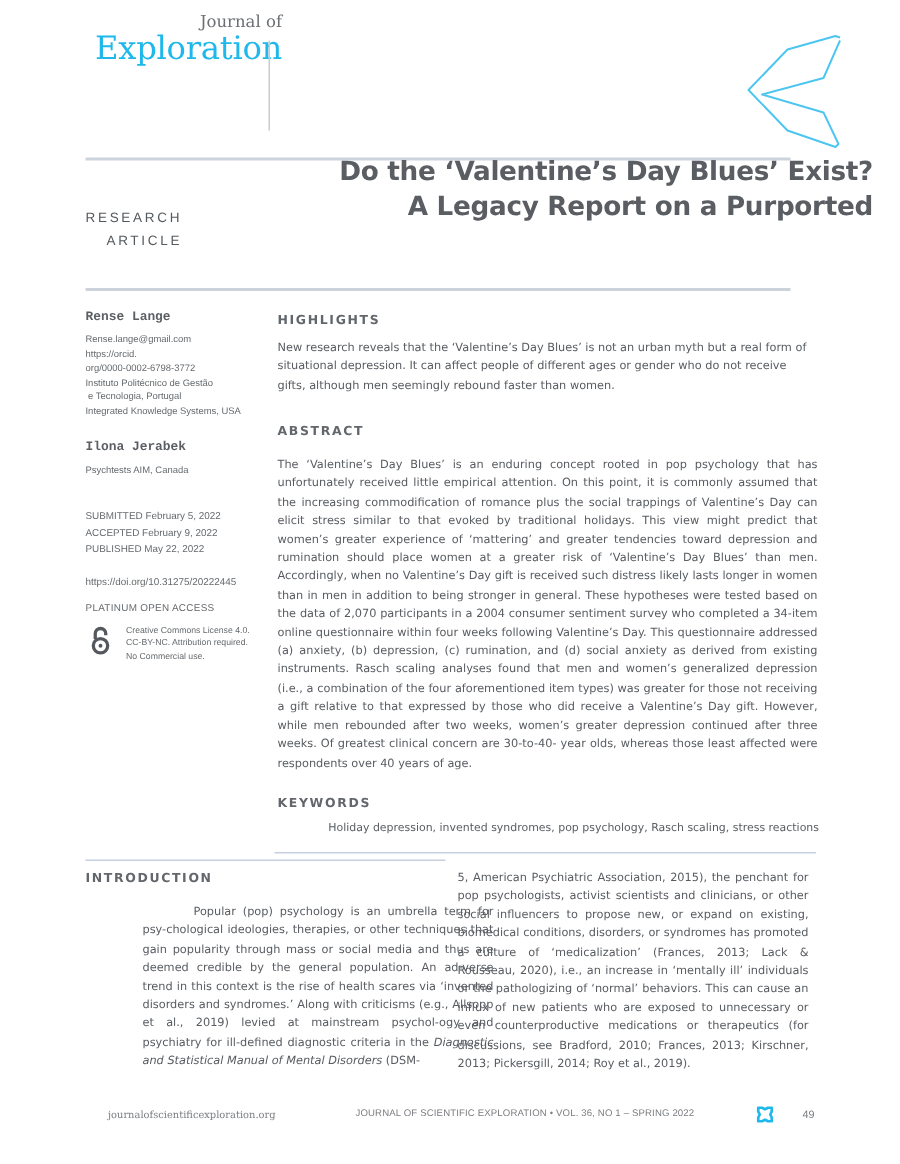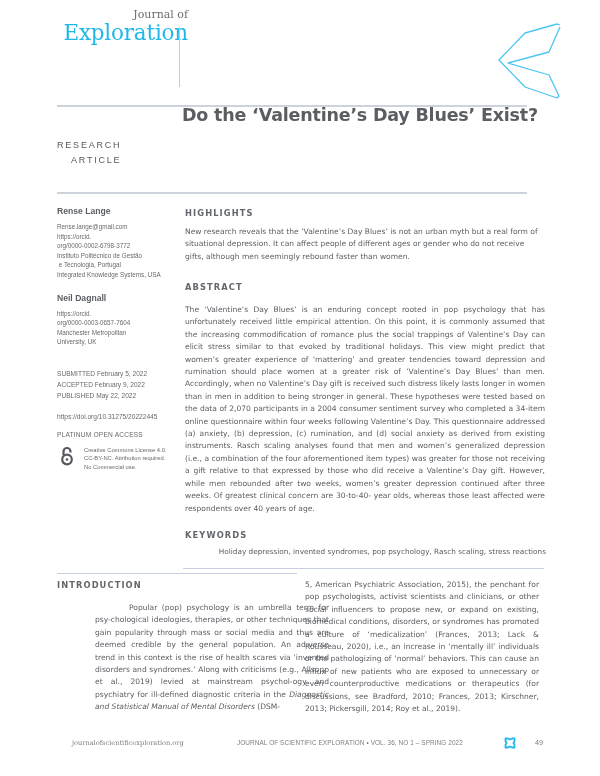--- a/index.html
+++ b/index.html
@@ -13,21 +13,21 @@
   .tagline { position: absolute; left: 186px; top: 41px; font-family: "DejaVu Serif", serif; font-size: 7.6px; line-height: 11.5px; color: #7a7d81; }
   .mark { position: absolute; left: 495px; top: 21px; }
 
   .rule { position: absolute; left: 57px; width: 470px; height: 1.5px; background: #cdd3dc; }
   .rule.thin { height: 1px; background: #c6d0e0; }
 
   .article-type { position: absolute; left: 57px; top: 138px; font-size: 9px; letter-spacing: 1.8px; color: #555a5f; line-height: 15px; text-align: right; }
   .title { position: absolute; left: 182px; top: 102px; width: 400px; font-family: "DejaVu Sans", sans-serif; font-weight: bold; font-size: 17.5px; line-height: 23px; color: #5a5d62; letter-spacing: -0.2px; }
 
   .sidebar { position: absolute; left: 57px; top: 206px; width: 118px; font-size: 6.3px; line-height: 9.6px; color: #666a6e; }
-  .author-name { font-family: Liberation Sans, sans-serif; font-weight: bold; font-size: 8.6px; color: #5b5f64; margin-bottom: 5px; line-height: 11px; }
+  .author-name { font-family: Liberation Mono, monospace; font-weight: bold; font-size: 8.6px; color: #5b5f64; margin-bottom: 5px; line-height: 11px; }
   .author-block { margin-bottom: 13px; }
   .dates { margin-top: 22px; font-size: 6.6px; line-height: 10.8px; }
   .doi { margin-top: 11px; font-size: 6.6px; }
   .oa-head { margin-top: 8px; font-size: 6.6px; letter-spacing: 0.2px; }
   .oa-row { display: flex; align-items: flex-start; margin-top: 6px; }
   .oa-icon { width: 14px; height: 20px; margin-right: 10px; margin-left: 3px; }
   .oa-text { font-size: 5.8px; line-height: 8.6px; }
 
   .section-head { position: absolute; font-family: "DejaVu Sans", sans-serif; font-weight: bold; font-size: 8.3px; letter-spacing: 1.1px; color: #63676c; }
   .para { position: absolute; font-family: "DejaVu Sans", sans-serif; font-size: 7.55px; line-height: 12.4px; color: #585c61; text-align: justify; }
@@ -61,42 +61,40 @@
   </svg>
 </div>
 
 <div class="rule" style="top:105px;"></div>
 
 <div class="article-type">
   <div>RESEARCH</div>
   <div>ARTICLE</div>
 </div>
 
-<div class="title" style="top:104px;">
+<div class="title" style="top:104px;text-align:right;">
   <div>Do the ‘Valentine’s Day Blues’ Exist?</div>
+  <div>A Legacy Report on a Purported</div>
 </div>
 
 <div class="rule" style="top:192px;"></div>
 
 <div class="sidebar">
   <div class="author-block">
     <div class="author-name">Rense Lange</div>
     <div>Rense.lange@gmail.com</div>
     <div>https://orcid.</div>
     <div>org/0000-0002-6798-3772</div>
     <div>Instituto Politécnico de Gestão</div>
     <div>&nbsp;e Tecnologia, Portugal</div>
     <div>Integrated Knowledge Systems, USA</div>
   </div>
-  <div class="author-block" style="margin-bottom:0;">
-    <div class="author-name">Neil Dagnall</div>
-    <div>https://orcid.</div>
-    <div>org/0000-0003-0657-7604</div>
-    <div>Manchester Metropolitan</div>
-    <div>University, UK</div>
+  <div class="author-block">
+    <div class="author-name">Ilona Jerabek</div>
+    <div>Psychtests AIM, Canada</div>
   </div>
   <div class="dates">
     <div>SUBMITTED February 5, 2022</div>
     <div>ACCEPTED February 9, 2022</div>
     <div>PUBLISHED May 22, 2022</div>
   </div>
   <div class="doi">https://doi.org/10.31275/20222445</div>
   <div class="oa-head">PLATINUM OPEN ACCESS</div>
   <div class="oa-row">
     <svg class="oa-icon" viewBox="0 0 14 20">

